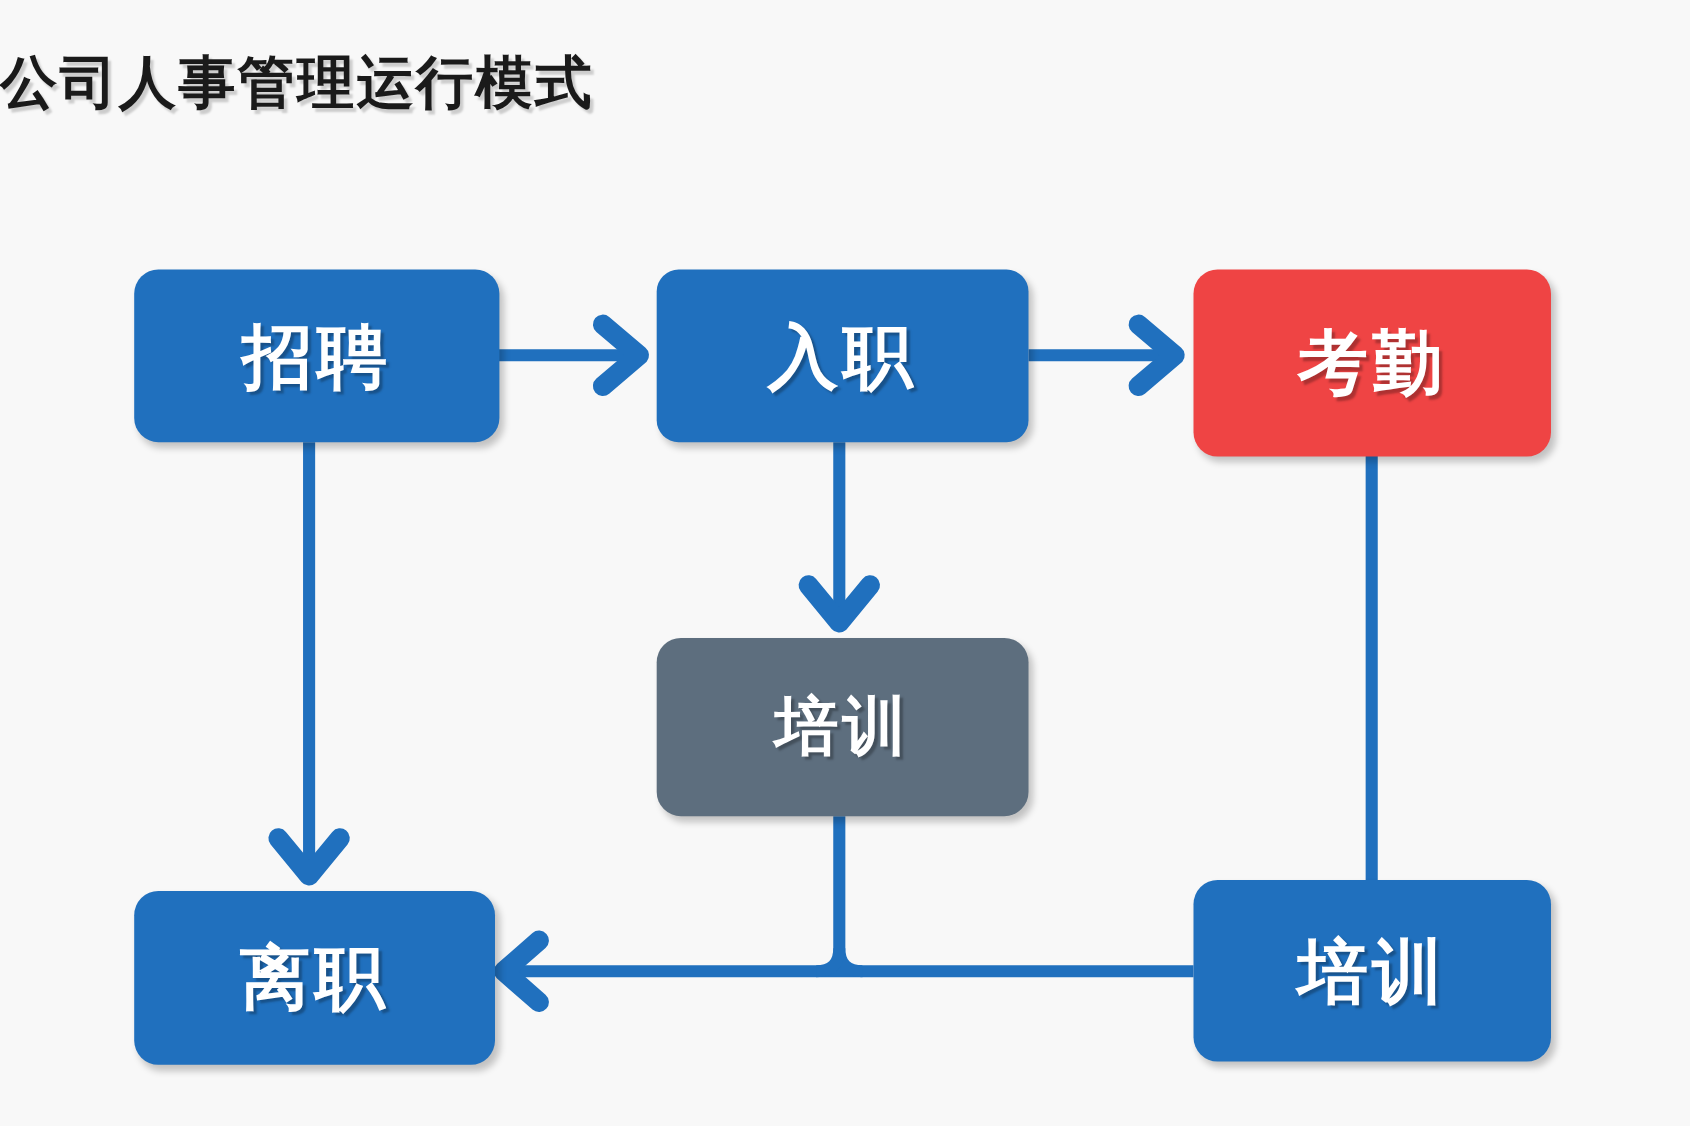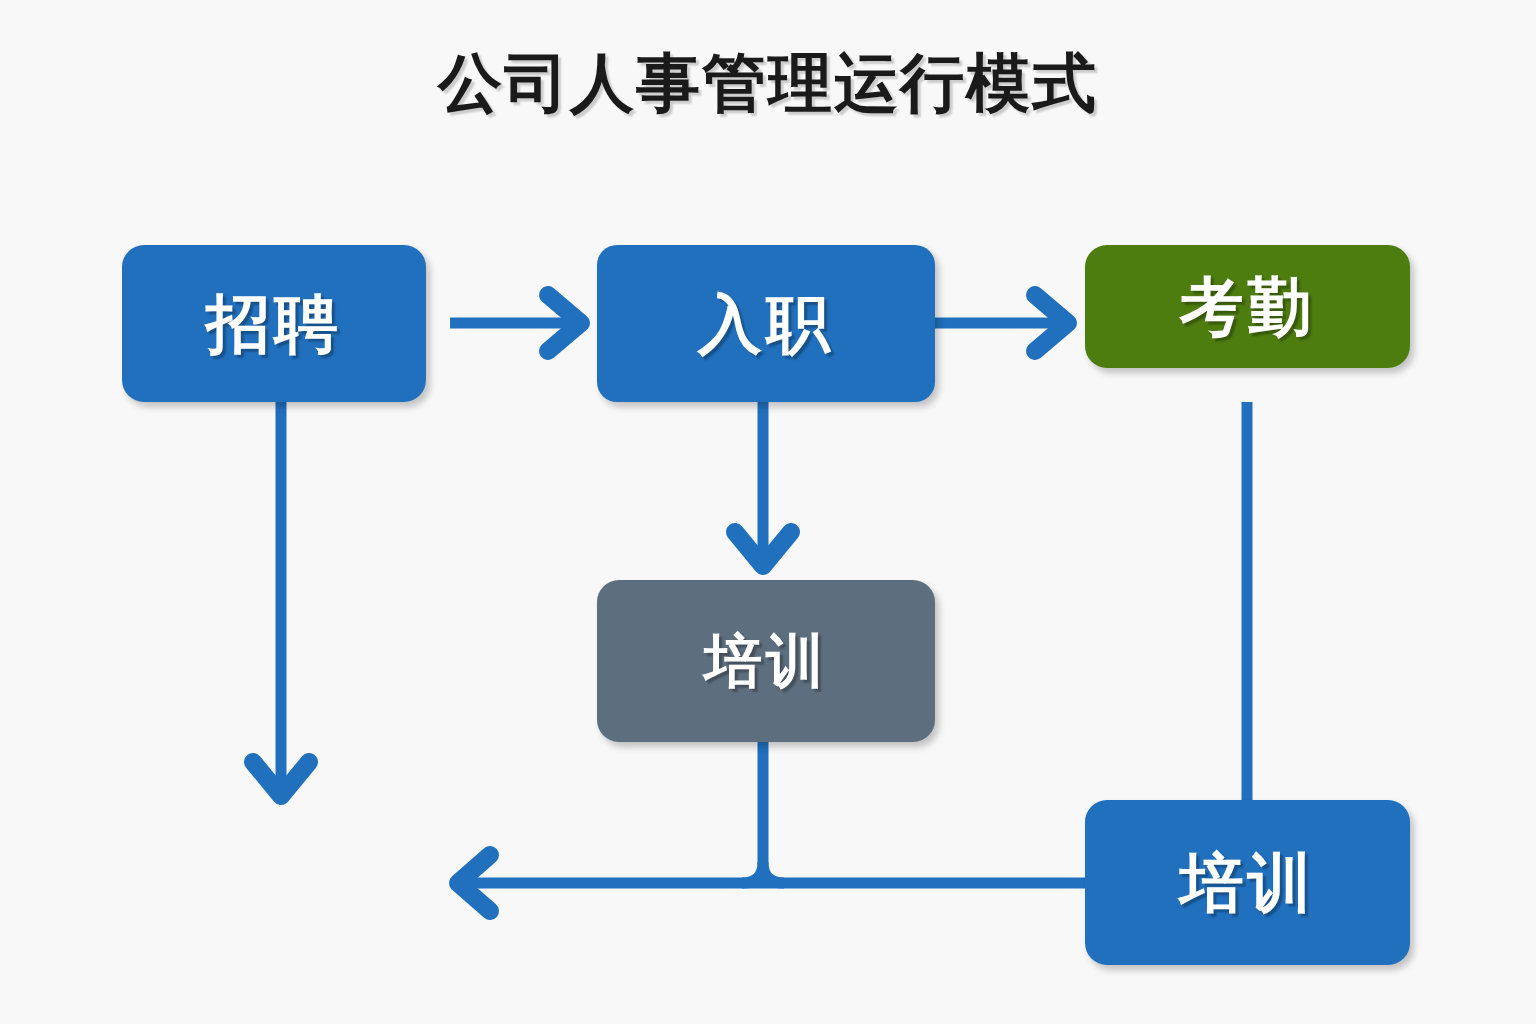--- a/index.html
+++ b/index.html
@@ -18,22 +18,22 @@
     position: relative;
     width: 1536px;
     height: 1024px;
     background: #f8f8f8;
   }
   #title {
     position: absolute;
     left: 0;
     top: 48px;
     width: 1536px;
-    text-align: center;
-    font-size: 64px;
+    text-align: left;
+    font-size: 52px;
     font-weight: bold;
     color: #1a1a1a;
     letter-spacing: 2px;
     line-height: 1.1;
     text-shadow: 3px 3px 2px rgba(0,0,0,0.18);
     white-space: nowrap;
   }
   #edges {
     position: absolute;
     left: 0;
@@ -101,34 +101,37 @@
       <polyline points="490,855 458,883 490,911" fill="none" stroke="#2070be" stroke-width="18" stroke-linecap="round" stroke-linejoin="round"></polyline>
     </g>
 
     <g>
       <path d="M 763 742 L 763 862 Q 763 883 784 883" fill="none" stroke="#2070be" stroke-width="11" stroke-linecap="butt"></path>
       <path d="M 763 862 Q 763 883 742 883" fill="none" stroke="#2070be" stroke-width="11" stroke-linecap="butt"></path>
     </g>
 
   </svg>
 
-  <div class="node" style="left:122px; top:245px; width:304px; height:157px; background:#2070be;">
+  <div class="node" style="left:122px; top:245px; width:332px; height:157px; background:#2070be;">
     <span class="lbl">招聘</span>
   </div>
 
   <div class="node" style="left:597px; top:245px; width:338px; height:157px; background:#2070be;border-radius:20px;">
     <span class="lbl">入职</span>
   </div>
 
-  <div class="node" style="left:1085px; top:245px; width:325px; height:123px; background:#4d7c0f;">
+  <div class="node" style="left:1085px; top:245px; width:325px; height:170px; background:#ef4444;">
     <span class="lbl">考勤</span>
   </div>
 
   <div class="node small" style="left:597px; top:580px; width:338px; height:162px; background:#5d6e7e;">
     <span class="lbl">培训</span>
   </div>
 
+  <div class="node" style="left:122px; top:810px; width:328px; height:158px; background:#2070be;">
+    <span class="lbl">离职</span>
+  </div>
 
   <div class="node" style="left:1085px; top:800px; width:325px; height:165px; background:#2070be;">
     <span class="lbl">培训</span>
   </div>
 
 </div>
 
 </body></html>

